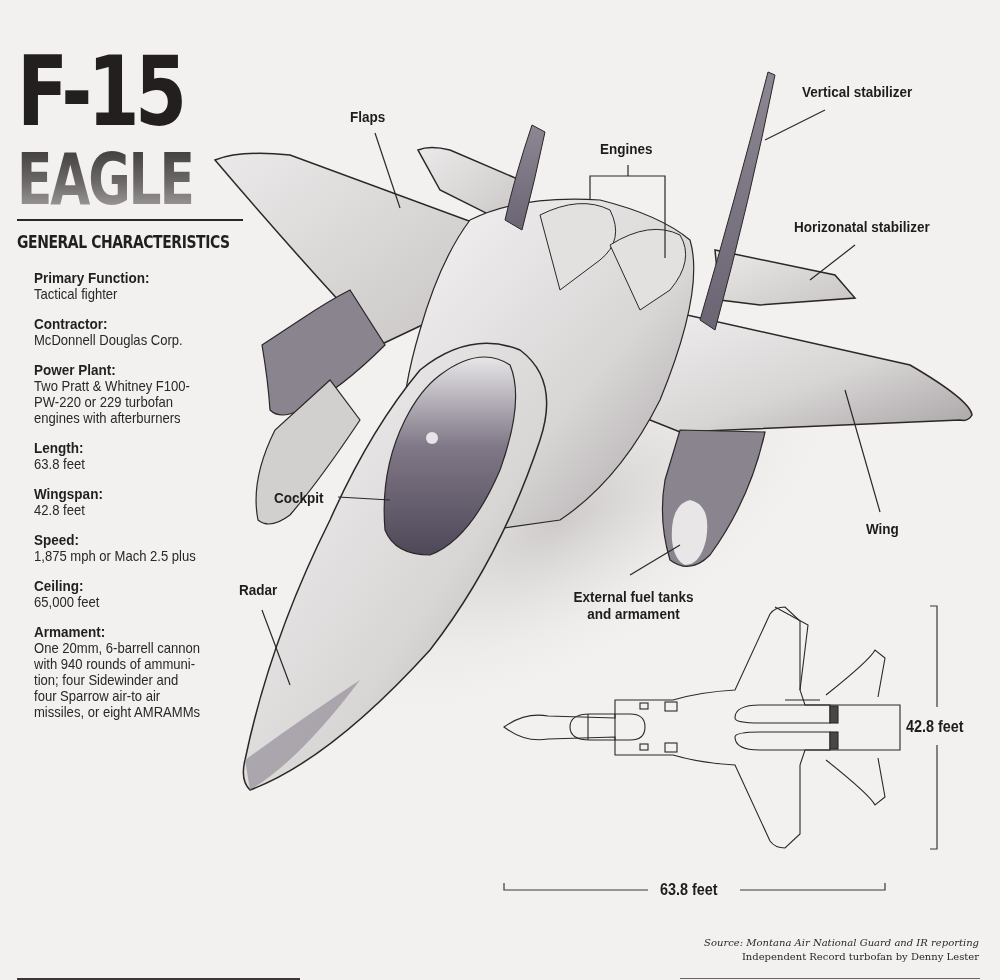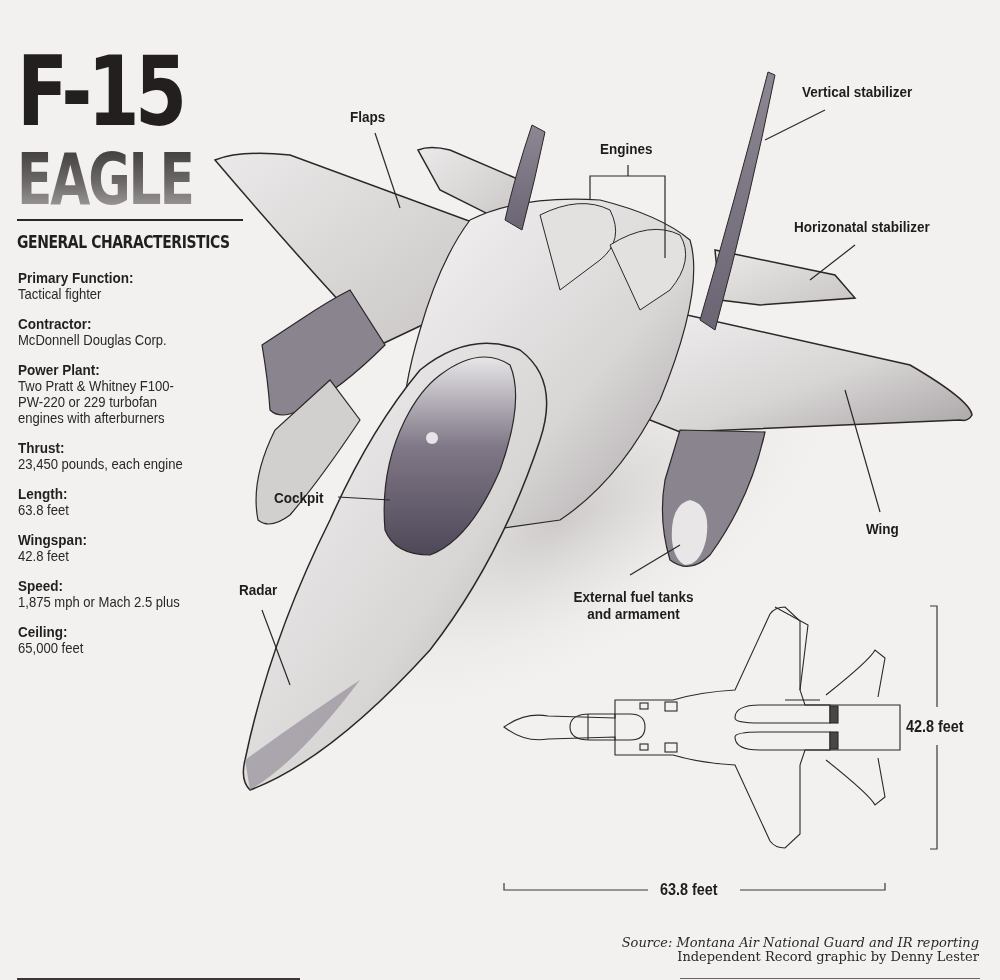--- a/index.html
+++ b/index.html
@@ -22,21 +22,21 @@
     -webkit-background-clip:text; background-clip:text; color:transparent;
   }
   .title-rule { position:absolute; left:17px; top:219px; width:226px; height:2px; background:#2b2726; }
   .gc-heading {
     position:absolute; left:17px; top:232px; margin:0;
     font-family:"DejaVu Sans", sans-serif; font-weight:bold; font-size:17px;
     letter-spacing:-0.5px; transform:scaleX(0.82); transform-origin:left top; color:#231f1e;
     white-space:nowrap;
   }
   .specs { position:absolute; left:18px; top:270px; width:230px; }
-  .spec { margin:0 0 14px 0; }
+  .spec { margin:0 0 14px 16px; }
   .spec-label {
     display:block; font-weight:bold; font-size:15px; line-height:16px; color:#231f1e;
     transform:scaleX(0.9); transform-origin:left top; white-space:nowrap;
   }
   .spec-value {
     display:block; font-size:14.5px; line-height:16px; color:#2b2726;
     transform:scaleX(0.9); transform-origin:left top; white-space:pre-line; width:250px;
   }
   .bottom-rule { position:absolute; left:17px; top:978px; width:283px; height:2px; background:#3b3736; }
   .art { position:absolute; left:0; top:0; }
@@ -44,21 +44,21 @@
     position:absolute; font-weight:bold; font-size:15px; line-height:17px; color:#1f1c1b;
     transform:scaleX(0.9); transform-origin:left top; white-space:nowrap;
   }
   .callout.center { text-align:center; }
   .dim-label {
     position:absolute; font-weight:bold; font-size:16px; color:#1f1c1b;
     transform:scaleX(0.9); transform-origin:left top; white-space:nowrap;
   }
   .source {
     position:absolute; right:21px; top:936px; text-align:right;
-    font-family:"DejaVu Serif", serif; font-size:13px; line-height:14px; color:#2b2726;
+    font-family:"DejaVu Serif", serif; font-size:10px; line-height:14px; color:#2b2726;
   }
   .source .src-line { font-style:italic; display:block; }
   .source .credit-line { display:block; }
   .source-rule { position:absolute; left:680px; top:978px; width:300px; height:1px; background:#6a6564; }
 </style>
 </head>
 <body>
 
 <h1 class="title-f15">F-15</h1>
 <h1 class="title-eagle">EAGLE</h1>
@@ -74,38 +74,42 @@
     <span class="spec-label">Contractor:</span>
     <span class="spec-value">McDonnell Douglas Corp.</span>
   </div>
   <div class="spec">
     <span class="spec-label">Power Plant:</span>
     <span class="spec-value">Two Pratt &amp; Whitney F100-
 PW-220 or 229 turbofan
 engines with afterburners</span>
   </div>
   <div class="spec">
-    <span class="spec-label">Thrust:</span>
-    <span class="spec-value">23,450 pounds, each engine</span>
-  </div>
-  <div class="spec">
     <span class="spec-label">Length:</span>
     <span class="spec-value">63.8 feet</span>
   </div>
   <div class="spec">
     <span class="spec-label">Wingspan:</span>
     <span class="spec-value">42.8 feet</span>
   </div>
   <div class="spec">
     <span class="spec-label">Speed:</span>
     <span class="spec-value">1,875 mph or Mach 2.5 plus</span>
   </div>
   <div class="spec">
     <span class="spec-label">Ceiling:</span>
     <span class="spec-value">65,000 feet</span>
+  </div>
+  <div class="spec">
+    <span class="spec-label">Armament:</span>
+    <span class="spec-value">One 20mm, 6-barrell cannon
+with 940 rounds of ammuni-
+tion; four Sidewinder and
+four Sparrow air-to air
+missiles, or eight AMRAMMs</span>
   </div>
 </div>
 <div class="bottom-rule"></div>
 
 <svg class="art" width="1000" height="980" viewBox="0 0 1000 980">
   <defs>
     <linearGradient id="body" x1="0" y1="0" x2="1" y2="1">
       <stop offset="0" stop-color="#f4f3f3"></stop>
       <stop offset="0.6" stop-color="#d8d5d5"></stop>
       <stop offset="1" stop-color="#a9a4a6"></stop>
@@ -216,15 +220,15 @@
 <div class="callout center" style="left:566px;top:588px;width:150px;">
   <span style="display:block">External fuel tanks</span>
   <span style="display:block">and armament</span>
 </div>
 
 <span class="dim-label" style="left:906px;top:718px;">42.8 feet</span>
 <span class="dim-label" style="left:660px;top:881px;">63.8 feet</span>
 
 <div class="source">
   <span class="src-line">Source: Montana Air National Guard and IR reporting</span>
-  <span class="credit-line">Independent Record graphic by Denny Lester</span>
+  <span class="credit-line">Independent Record turbofan by Denny Lester</span>
 </div>
 <div class="source-rule"></div>
 
 </body></html>

